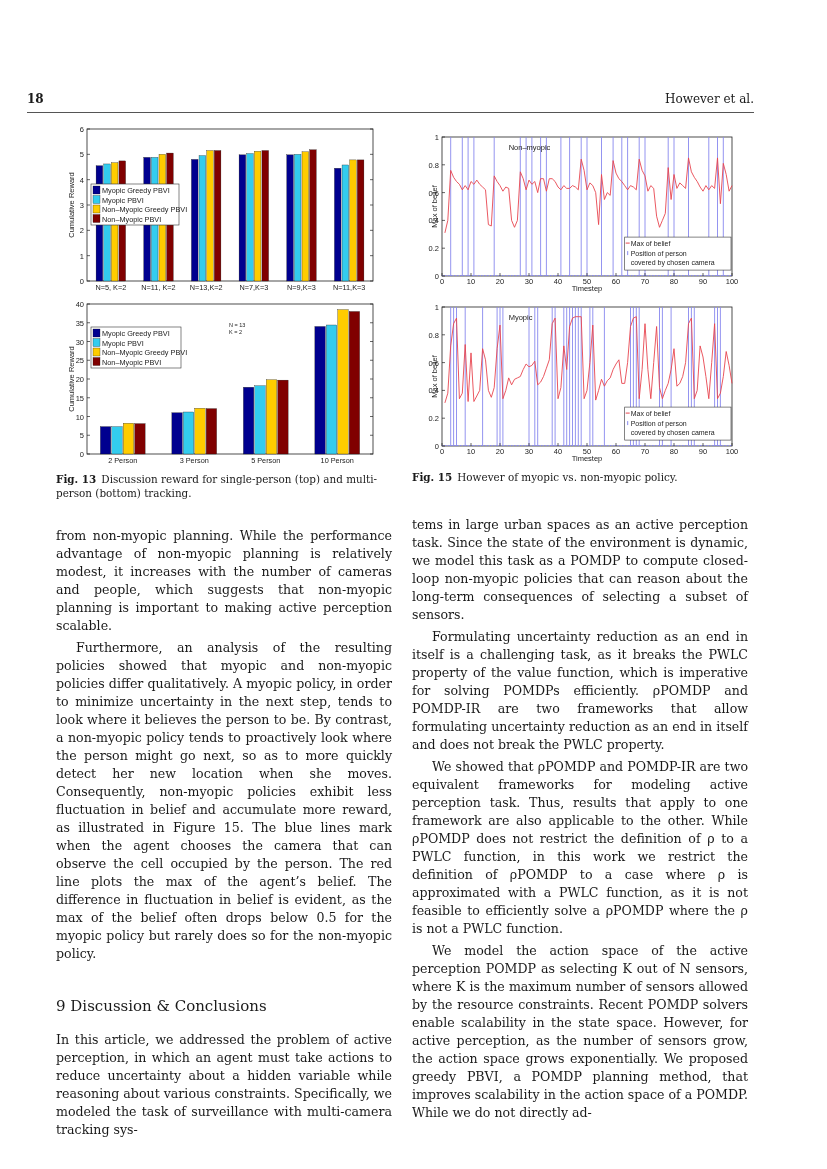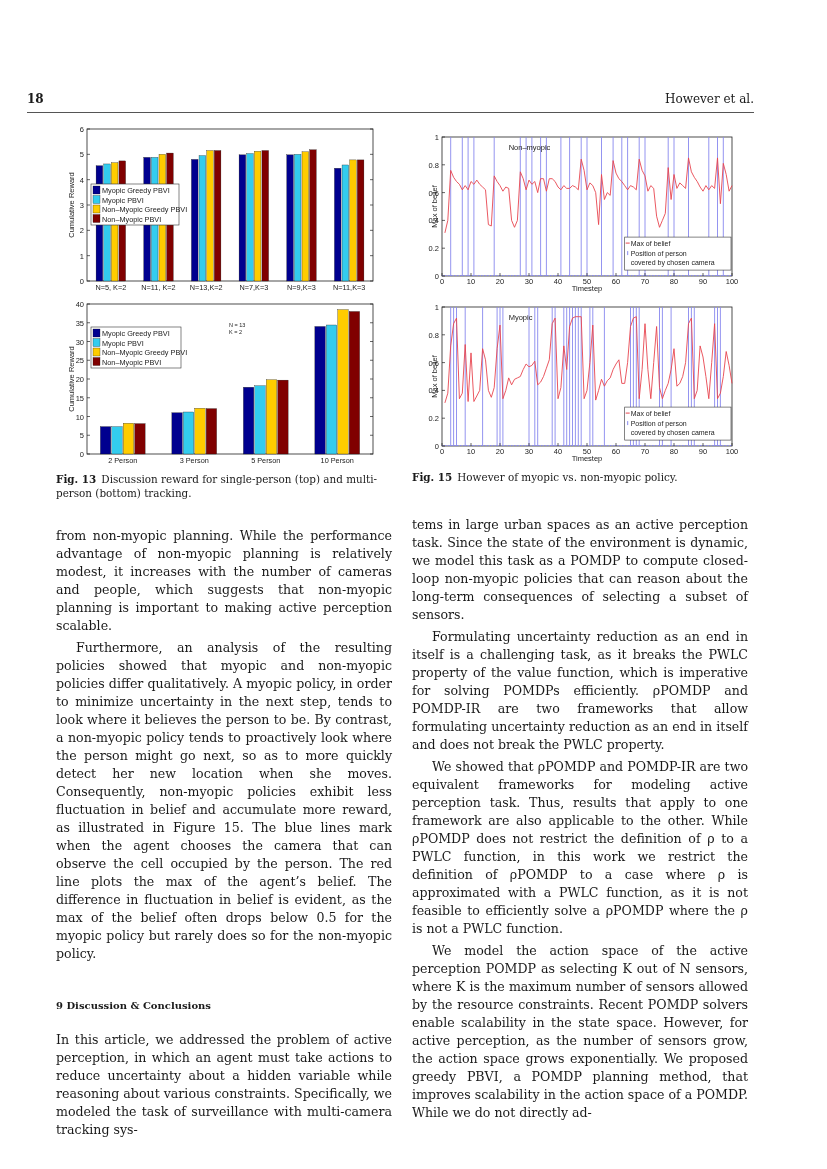--- a/index.html
+++ b/index.html
@@ -10,21 +10,21 @@
   .header .pn { position: absolute; left: 0; top: 0; font-weight: bold; }
   .header .au { position: absolute; right: 0; top: 0; }
   .fig { position: absolute; }
   .fig svg { display: block; }
   .caption { position: absolute; font-size: 10.4px; line-height: 14px; }
   .caption b { font-weight: bold; margin-right: 5px; }
   .col { position: absolute; width: 336px; font-size: 12.6px; line-height: 18px;
          text-align: justify; hyphens: manual; }
   .col p { margin: 0; }
   .col p.ind { text-indent: 20px; margin-top: 4px; }
-  .col h2 { font-size: 10px; font-weight: bold; margin: 0; }
+  .col h2 { font-size: 15px; font-weight: normal; margin: 0; }
   .chart-text { font-family: "Liberation Sans", "DejaVu Sans", sans-serif; }
 </style>
 </head>
 <body>
 
 <div class="header">
   <span class="pn">18</span>
   <span class="au">However et al.</span>
 </div>
 

